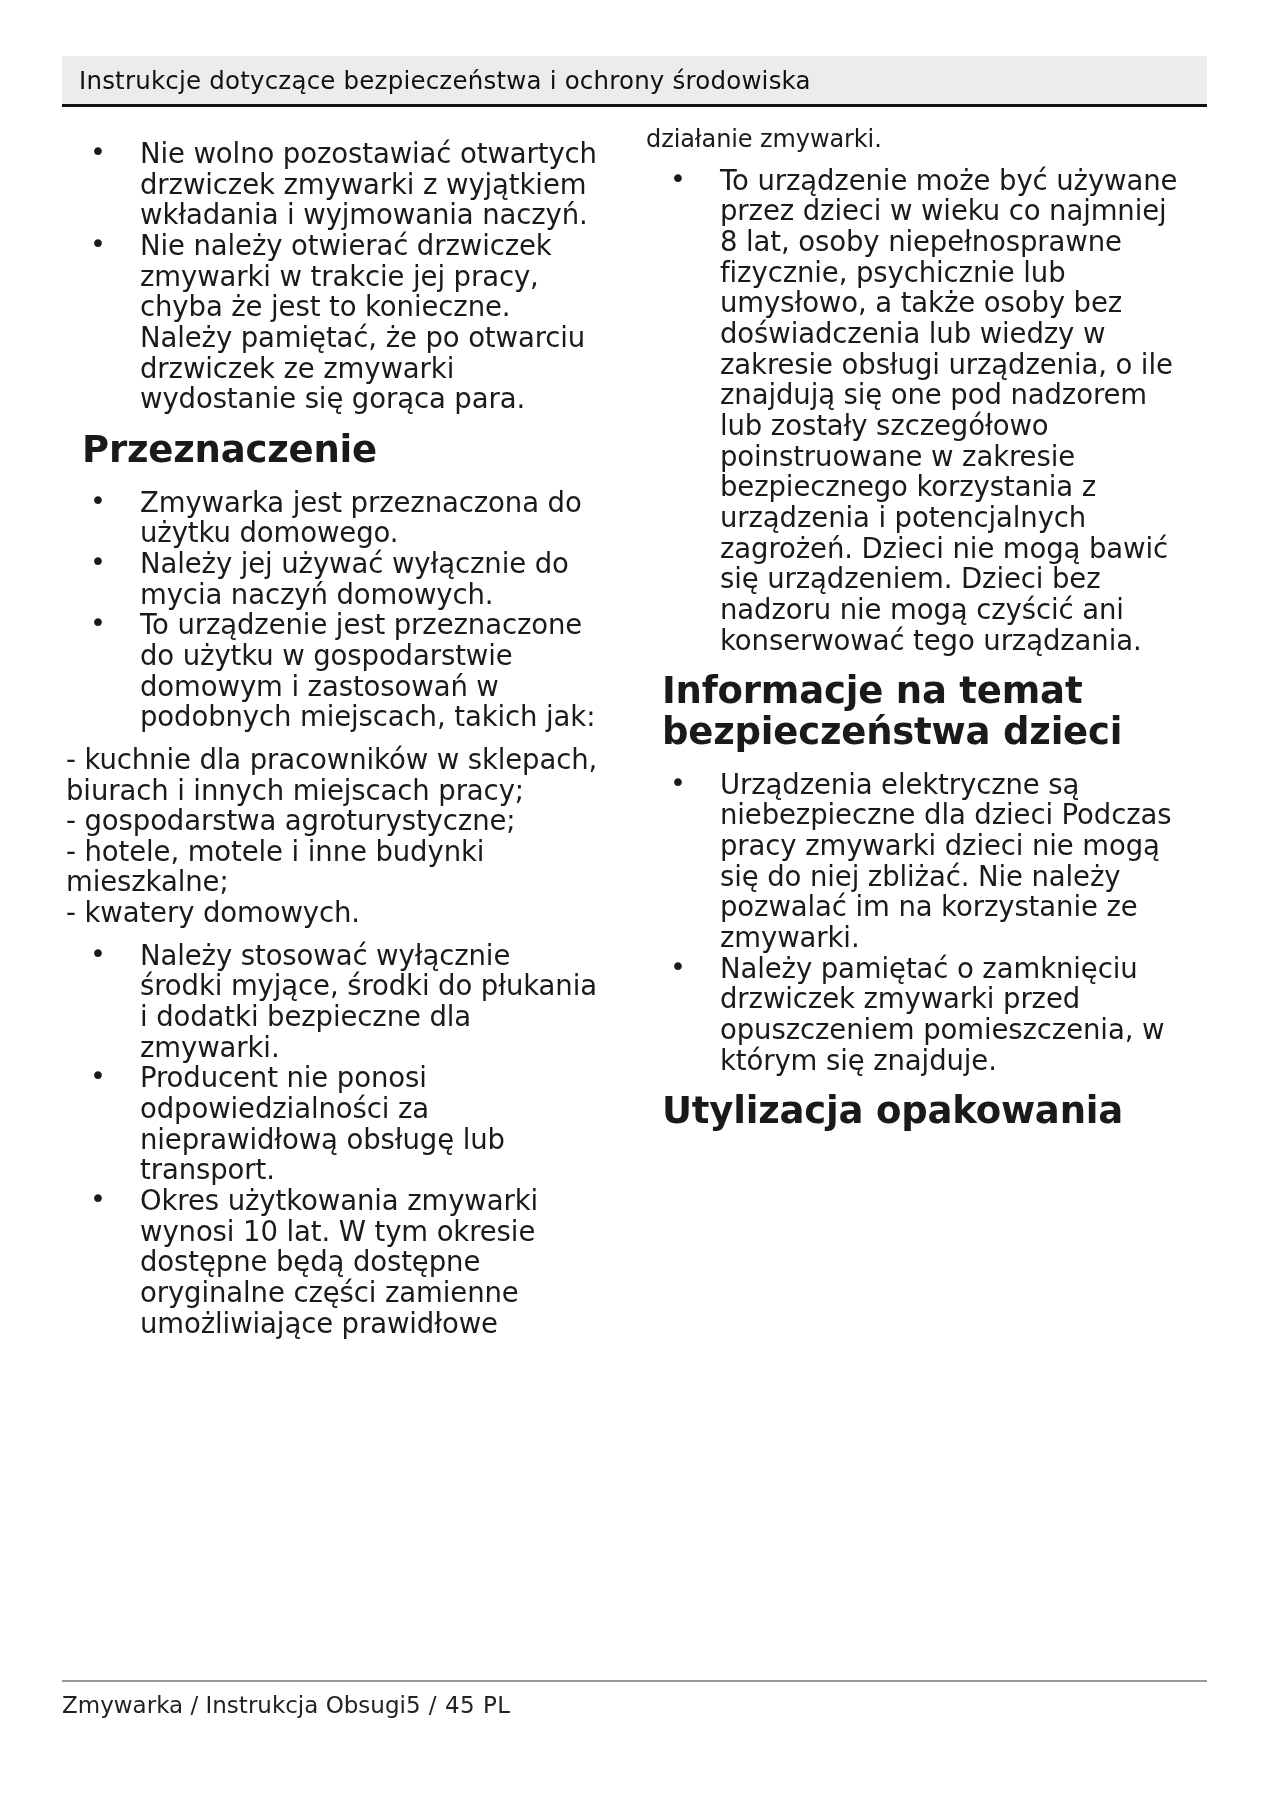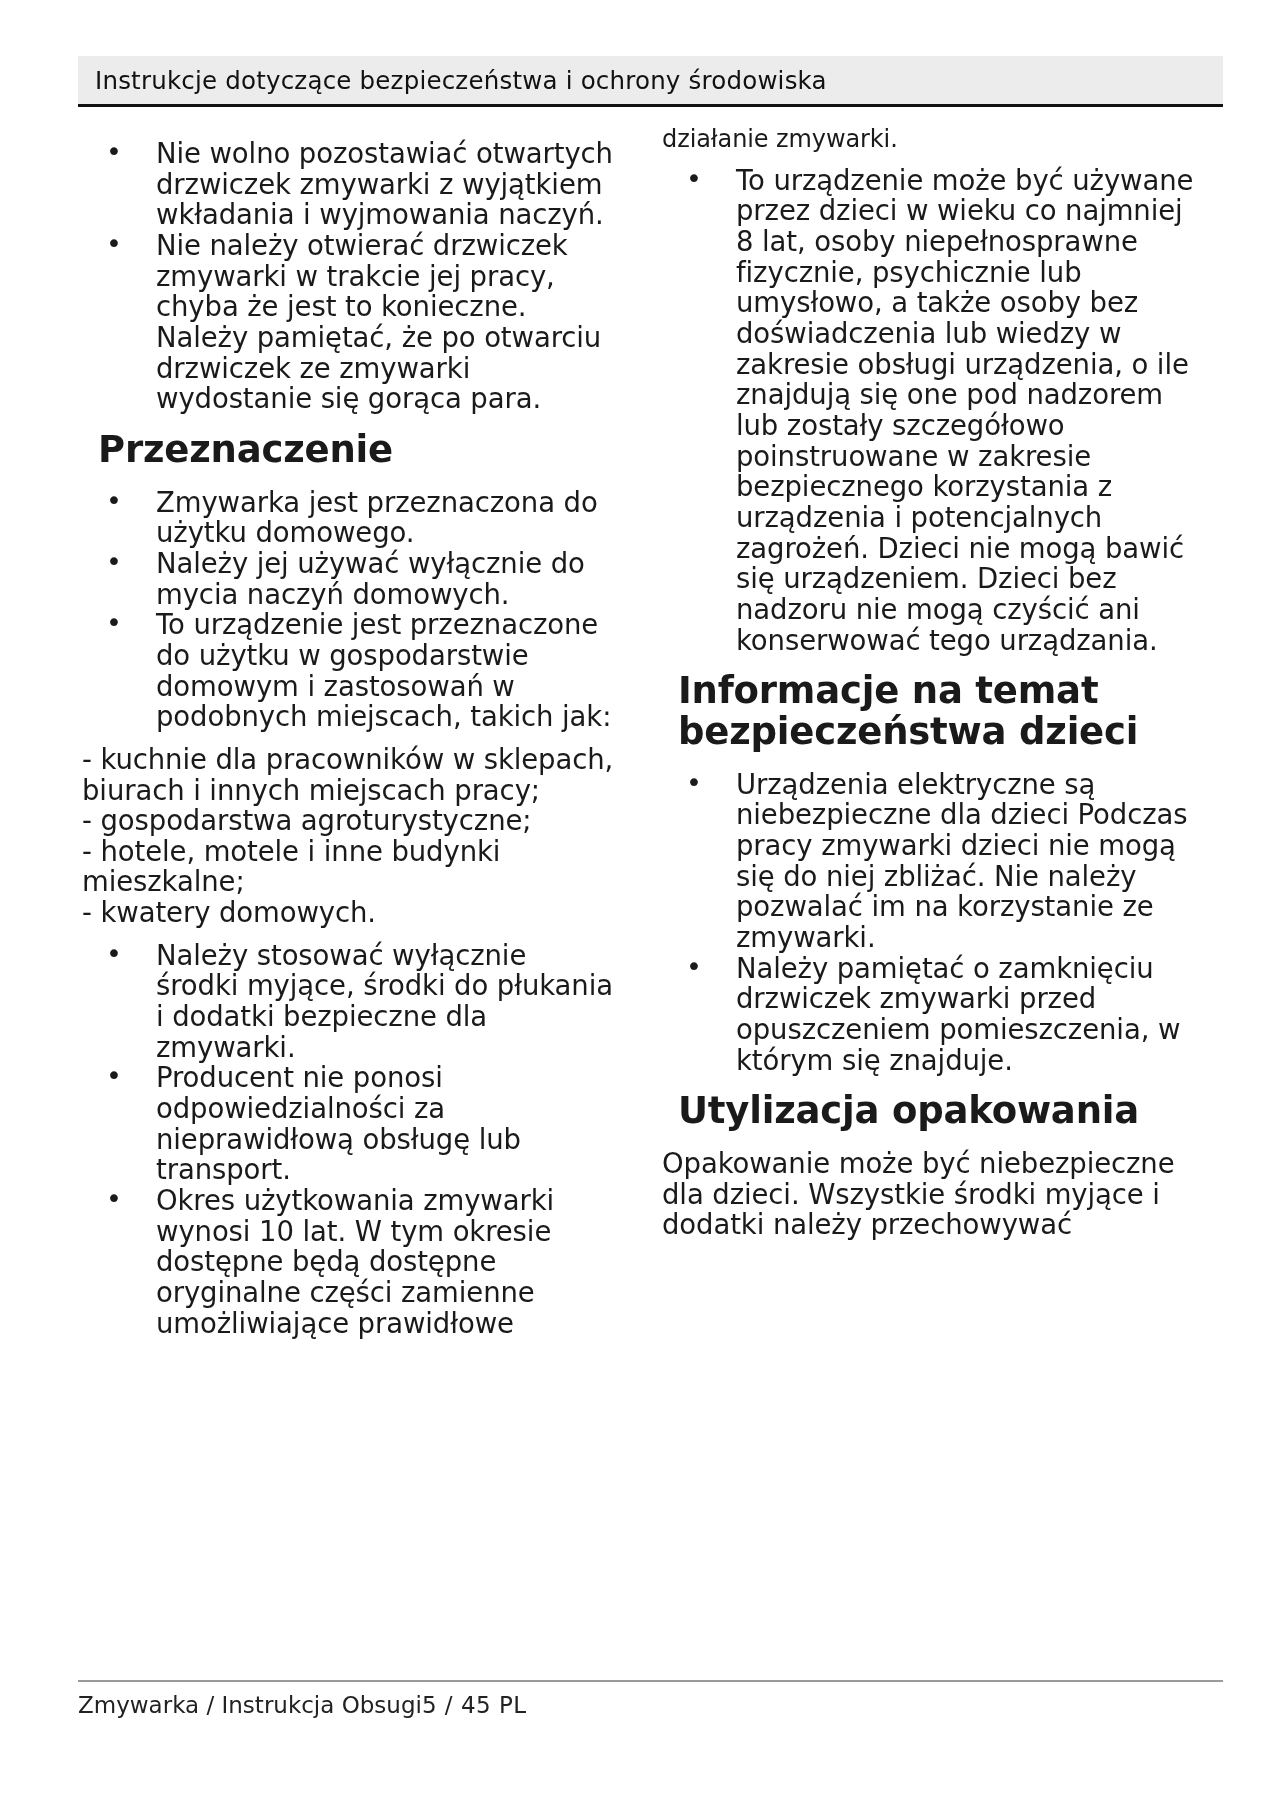--- a/index.html
+++ b/index.html
@@ -10,21 +10,21 @@
   body {
     width: 1269px;
     height: 1800px;
     font-family: "DejaVu Sans", sans-serif;
     color: #1a1a1a;
     position: relative;
     overflow: hidden;
   }
   .page {
     position: absolute;
-    left: 16px; top: 0;
+    left: 0; top: 0;
     width: 1072px;
     height: 1800px;
     background: #ffffff;
     padding-left: 37px;
   }
   
   .header {
     position: absolute;
     left: 62px;
     top: 56px;
@@ -176,21 +176,20 @@
 
       <h2 class="section sp-sec-top sp-sec-bottom">Informacje na temat bezpieczeństwa dzieci</h2>
 
       <ul class="bullets">
         <li class="bullet">Urządzenia elektryczne są niebezpieczne dla dzieci Podczas pracy zmywarki dzieci nie mogą się do niej zbliżać. Nie należy pozwalać im na korzystanie ze zmywarki.</li>
         <li class="bullet">Należy pamiętać o zamknięciu drzwiczek zmywarki przed opuszczeniem pomieszczenia, w którym się znajduje.</li>
       </ul>
 
       <h2 class="section sp-sec-top sp-sec-bottom">Utylizacja opakowania</h2>
 
-      <p class="plain">Opakowanie może być niebezpieczne dla dzieci. Wszystkie środki myjące i dodatki należy przechowywać</p>
     </div>
 
   </div>
 
   <div class="footer-rule"></div>
   <div class="footer">
     <div class="footer-left">Zmywarka / Instrukcja Obsugi</div>
     <div class="footer-right">5 / 45  PL</div>
   </div>
 

